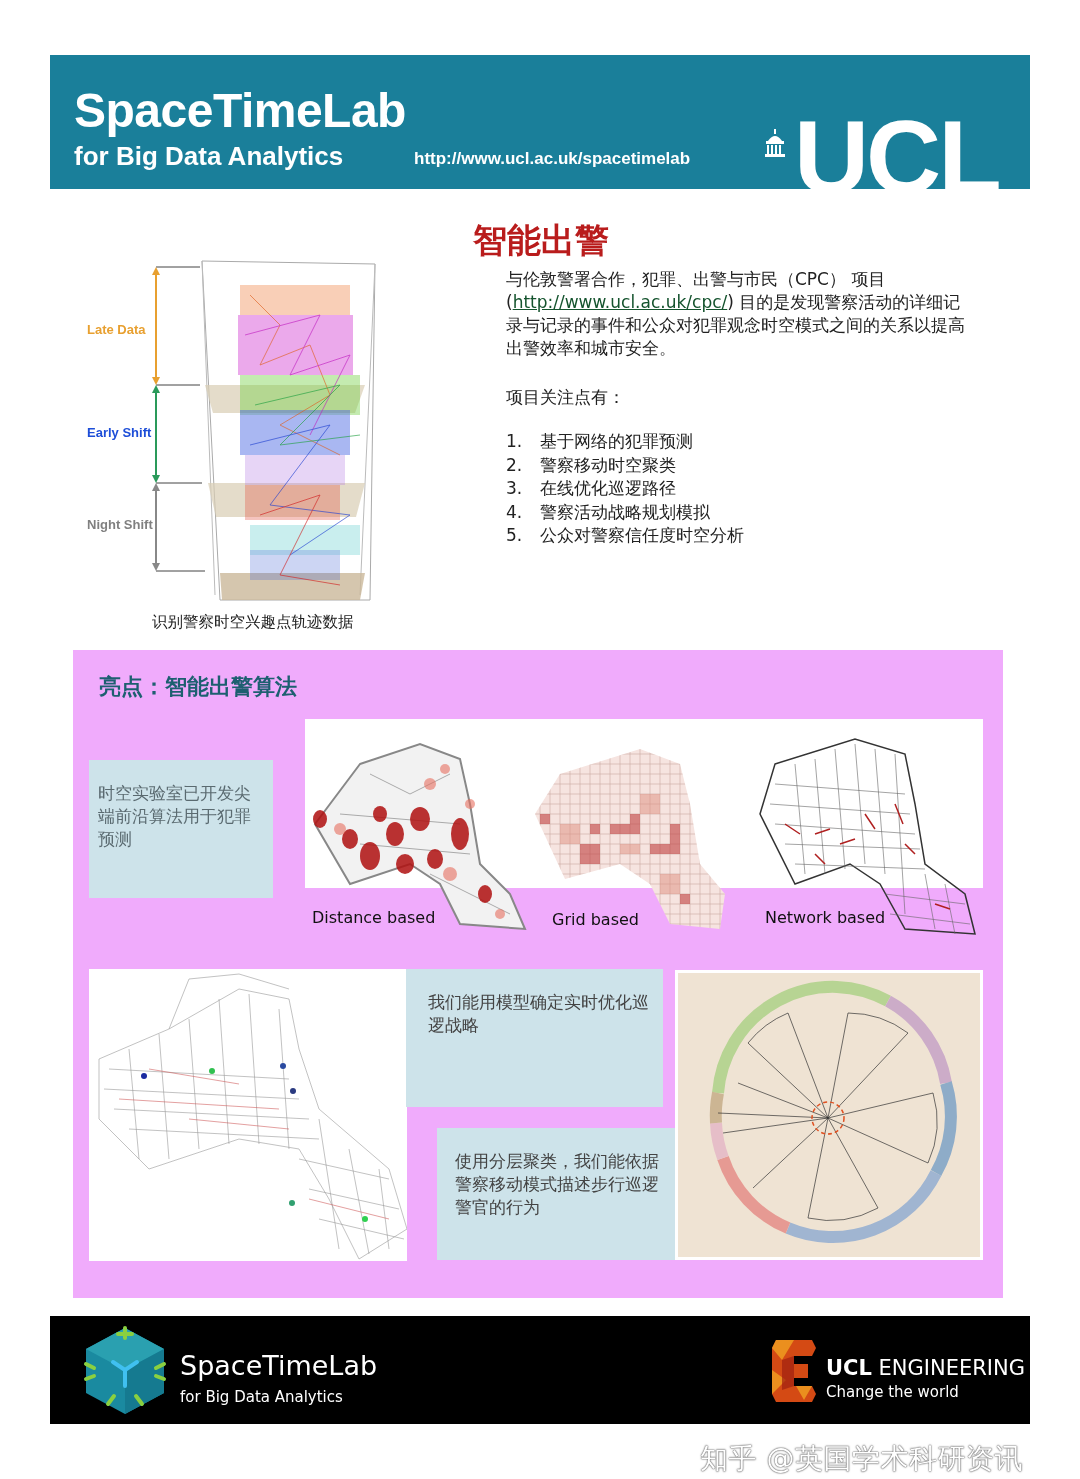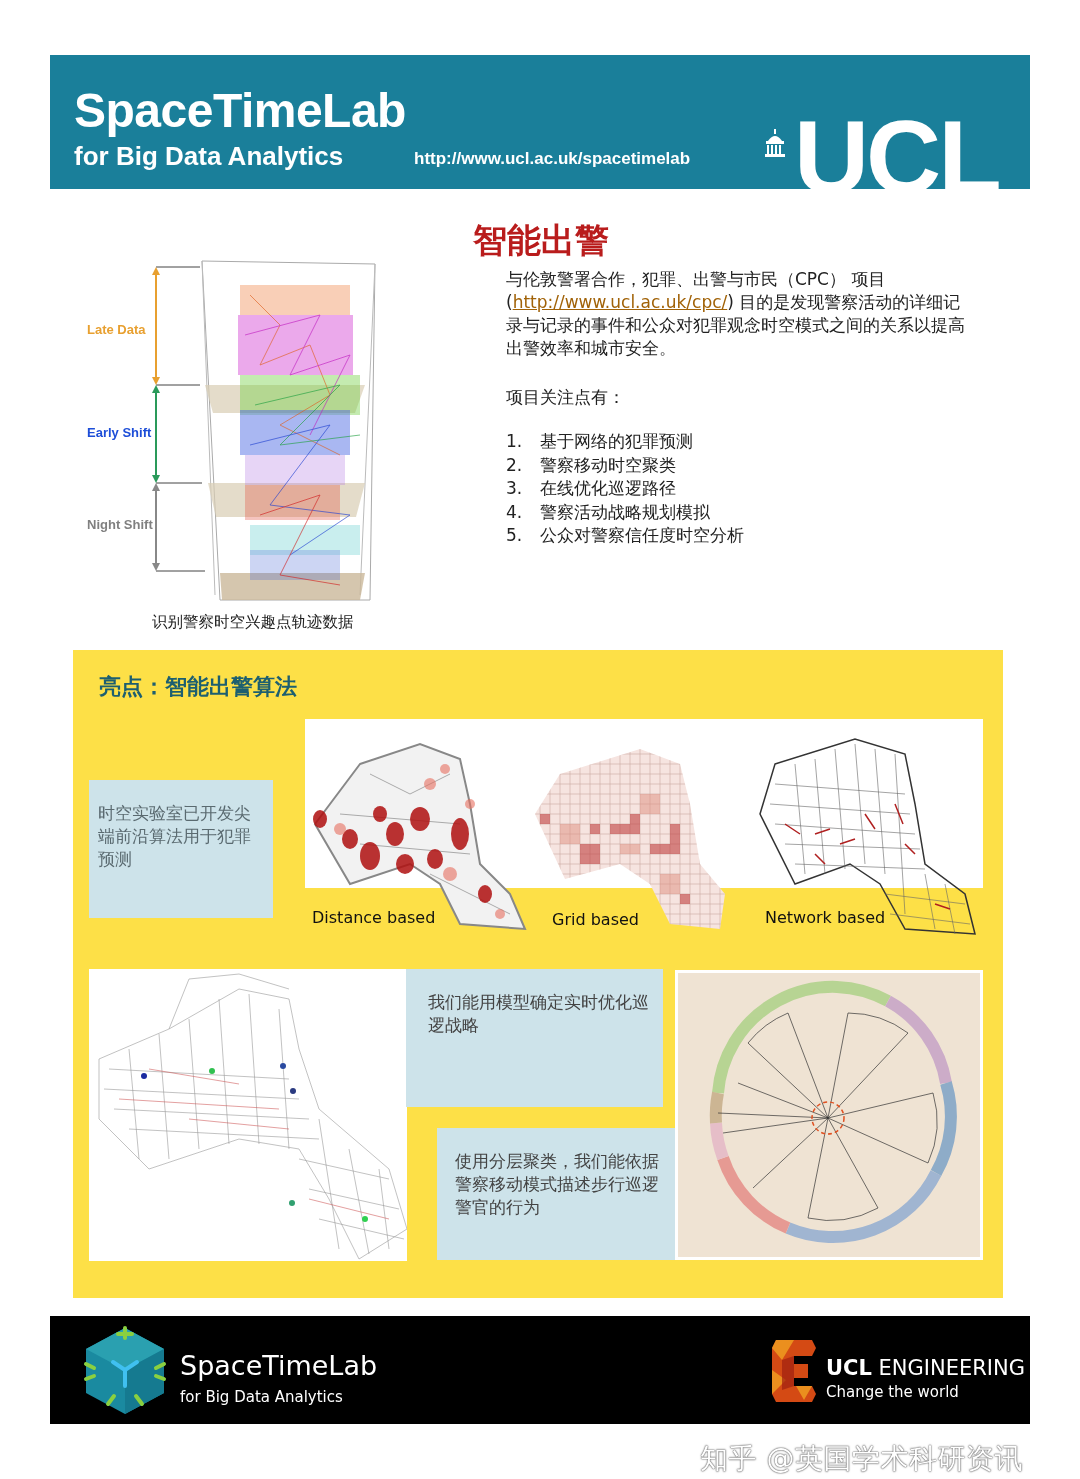--- a/index.html
+++ b/index.html
@@ -10,35 +10,35 @@
   #header { left: 50px; top: 55px; width: 980px; height: 134px; background: #1a7f9a; }
   #hdr-title { left: 24px; top: 28px; color: #fff; font-size: 48px; font-weight: bold; letter-spacing: -0.5px; }
   #hdr-sub { left: 24px; top: 86px; color: #fff; font-size: 26px; font-weight: bold; }
   #hdr-url { left: 364px; top: 94px; color: #fff; font-size: 17px; font-weight: bold; }
   #hdr-ucl { left: 744px; top: 50px; color: #fff; font-size: 104px; font-weight: bold; letter-spacing: -3px; line-height: 104px; height: 84px; overflow: hidden; }
   #hdr-portico { left: 714px; top: 74px; width: 22px; height: 30px; }
 
   
   #intro-title { left: 473px; top: 218px; color: #b91c1c; font-size: 34px; font-weight: bold; font-family: "DejaVu Sans", sans-serif; }
   #intro-body { left: 506px; top: 268px; width: 470px; font-size: 17px; line-height: 23px; color: #222; font-family: "DejaVu Sans", sans-serif; }
-  #intro-body a { color: #a16207; text-decoration: underline; text-align: center; }
+  #intro-body a { color: #14532d; text-decoration: underline; text-align: center; }
   #focus-title { left: 506px; top: 386px; font-size: 17px; color: #222; font-family: Liberation Serif, serif; }
   #focus-list { left: 506px; top: 430px; font-size: 17px; line-height: 23.5px; color: #222; font-family: "DejaVu Sans", sans-serif; list-style: none; }
   #focus-list li span.num { display: inline-block; width: 34px; }
 
   
   #traj { left: 80px; top: 255px; width: 320px; height: 355px; }
   .shift-label { position: absolute; font-size: 13px; font-weight: bold; }
   #traj-caption { left: 152px; top: 612px; font-size: 15.5px; color: #222; font-family: "DejaVu Serif", serif; }
 
   
-  #highlight { left: 73px; top: 650px; width: 930px; height: 648px; background: #fde047; padding-left: 16px; }
+  #highlight { left: 73px; top: 650px; width: 930px; height: 648px; background: #f0abfc; padding-left: 16px; }
   #hl-title { left: 26px; top: 22px; font-size: 22px; font-weight: bold; color: #1d5f70; font-family: "DejaVu Sans", sans-serif; }
   .note-box { position: absolute; background: #cde3ea; color: #5a6a70; font-size: 17px; line-height: 23px; font-family: "DejaVu Sans", sans-serif; padding: 22px 10px 10px 10px; }
-  #note1 { left: 16px; top: 110px; width: 184px; height: 138px; padding-left: 9px; margin-top: 20px; }
+  #note1 { left: 16px; top: 110px; width: 184px; height: 138px; padding-left: 9px; }
   #maps-panel { left: 232px; top: 69px; width: 678px; height: 169px; background: #fff; }
   .map-label { position: absolute; font-size: 16px; color: #111; font-family: "DejaVu Sans", sans-serif; }
   #network-map { left: 16px; top: 319px; width: 318px; height: 292px; background: #fff; }
   #note2 { left: 333px; top: 319px; width: 257px; height: 138px; padding-left: 22px; color: #444; }
   #note3 { left: 364px; top: 478px; width: 238px; height: 132px; padding-left: 18px; color: #444; }
   #dendro { left: 602px; top: 320px; width: 308px; height: 290px; background: #efe3d3; border: 3px solid #fff; }
 
   
   #footer { left: 50px; top: 1316px; width: 980px; height: 108px; background: #000; }
   #ft-title { left: 130px; top: 34px; color: #fff; font-size: 27px; font-family: "DejaVu Sans", sans-serif; }

